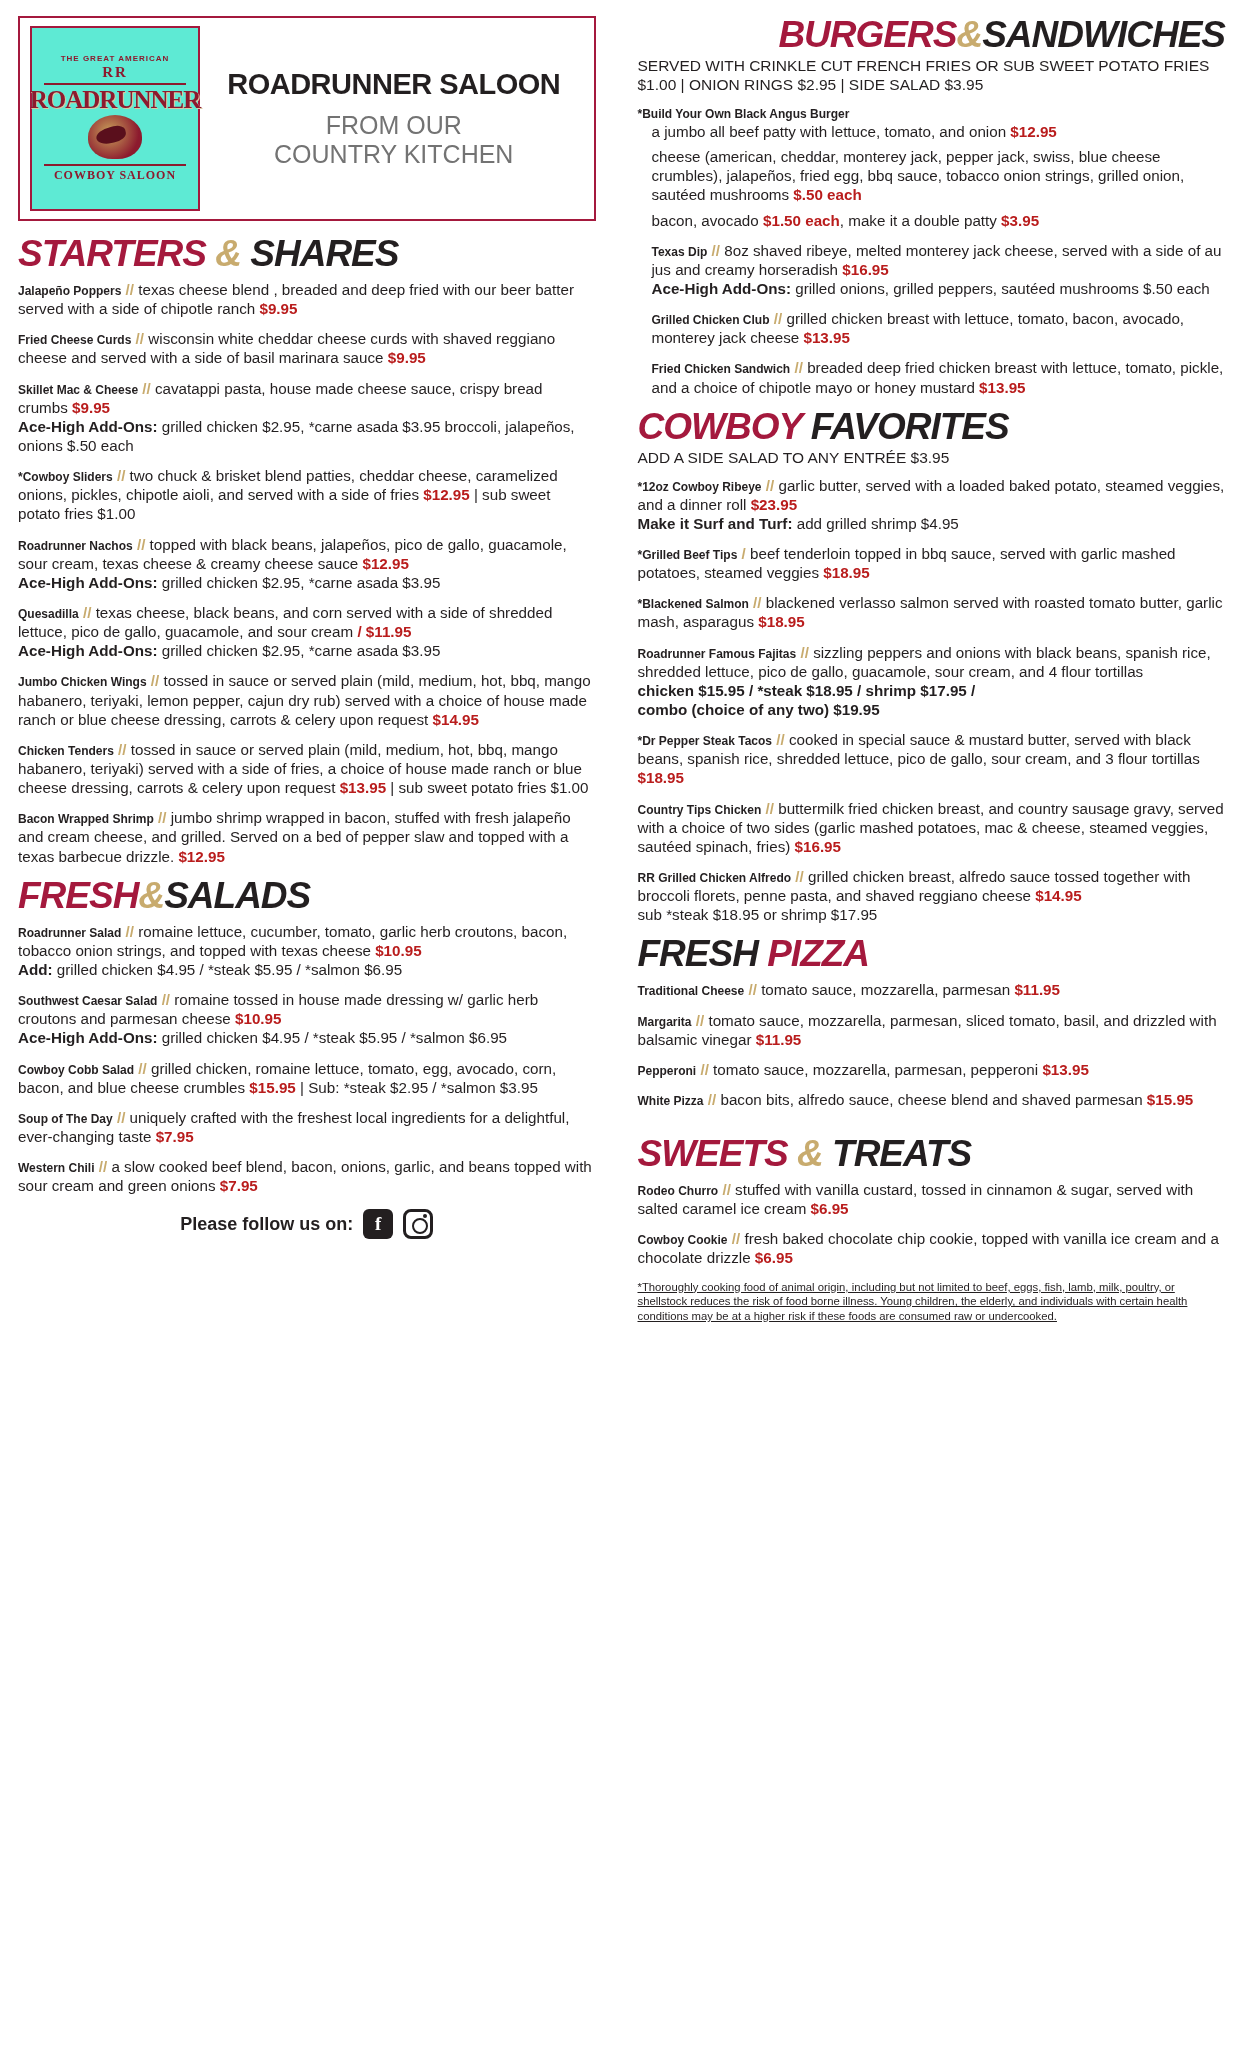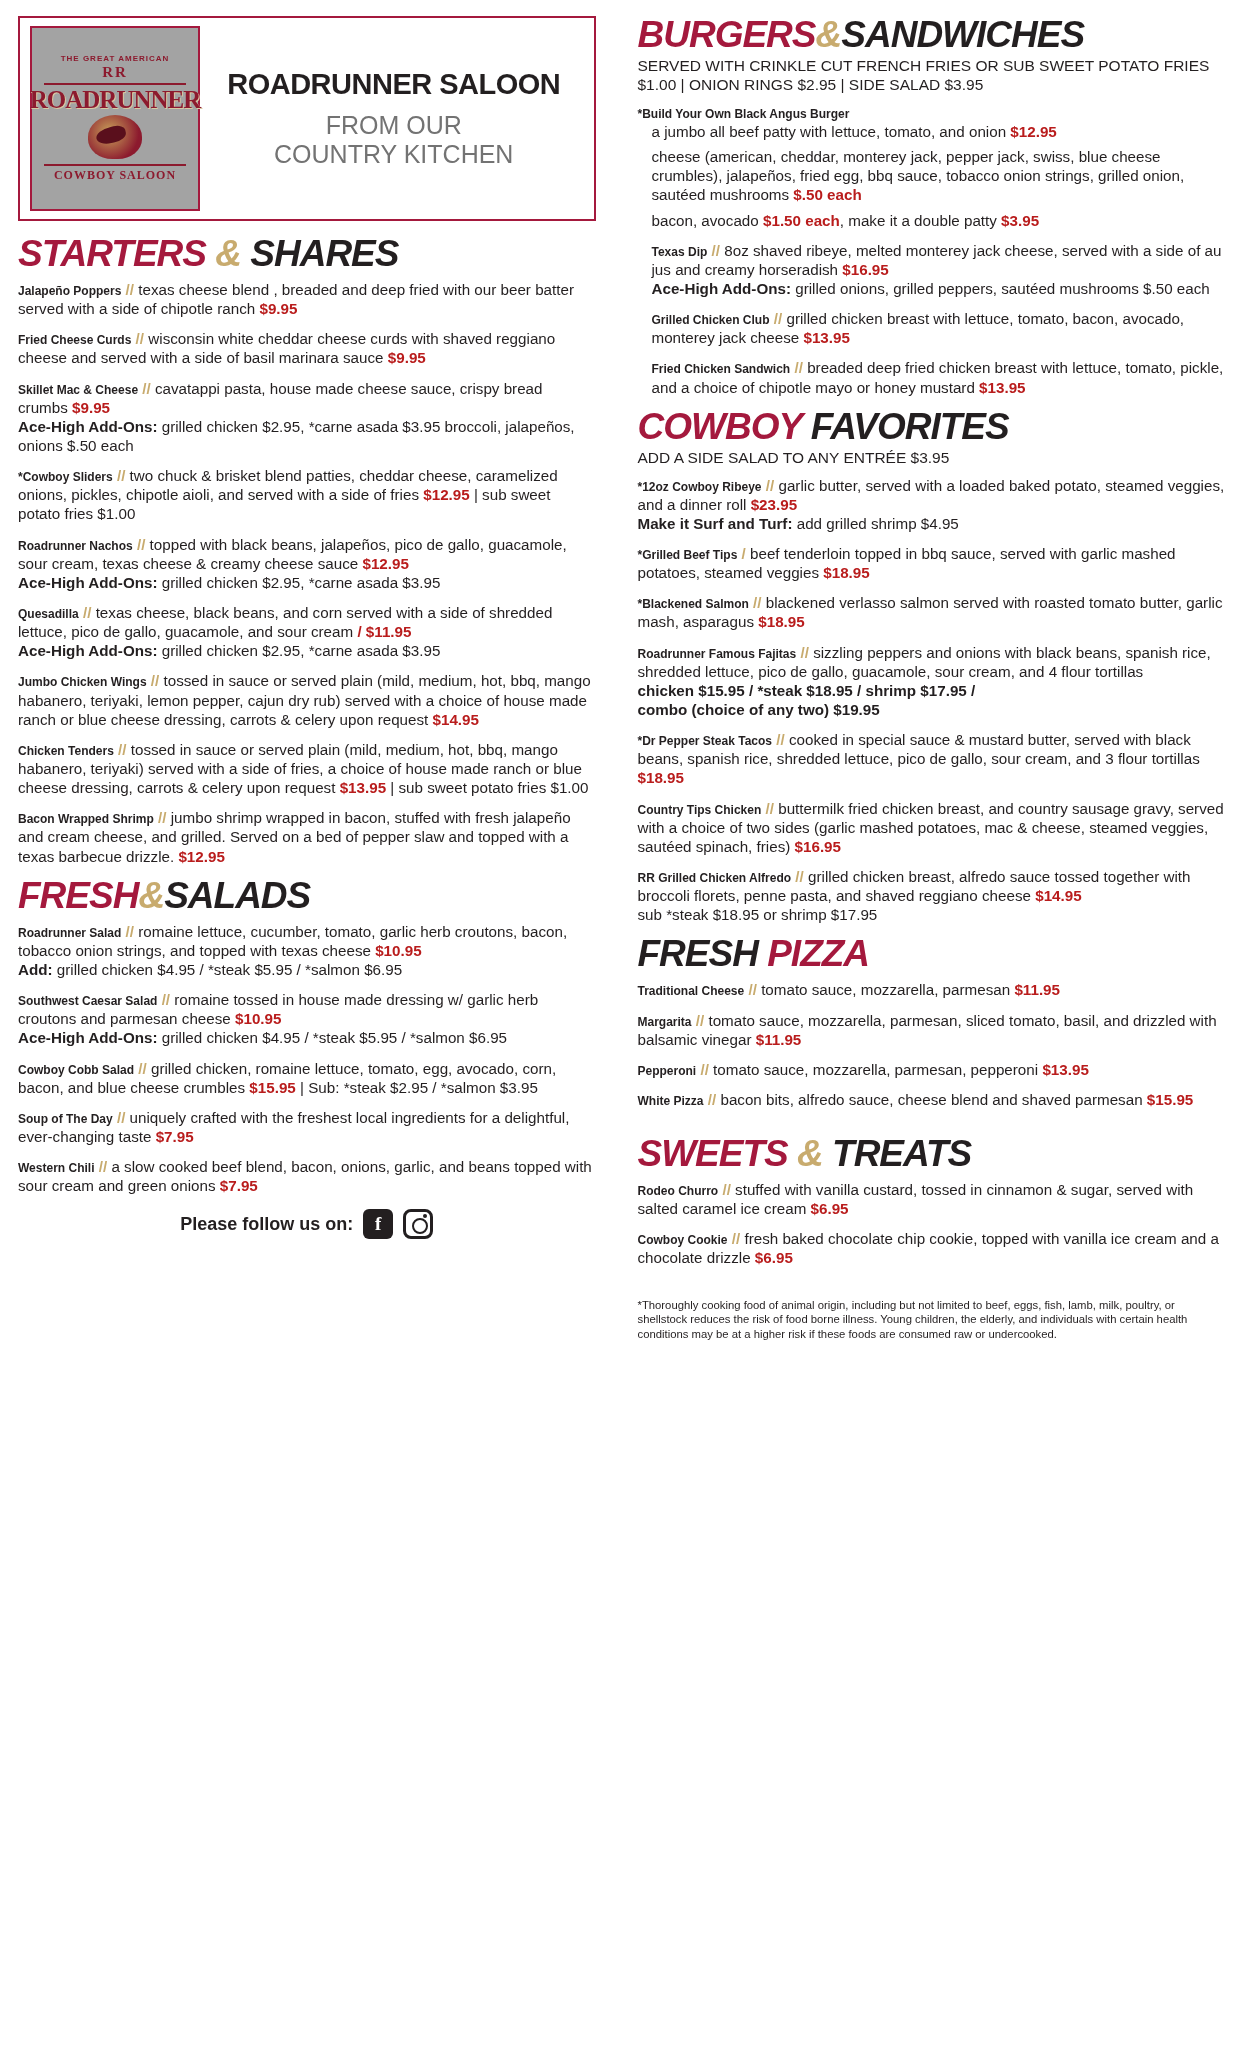--- a/index.html
+++ b/index.html
@@ -30,21 +30,21 @@
     height: 205px;
     display: flex;
     align-items: center;
     padding: 8px 10px;
     margin-bottom: 14px;
   }
   .logo {
     width: 170px;
     height: 185px;
     border: 2px solid #a4193d;
-    background: #a3a3a3;
+    background: #5eead4;
     display: flex;
     flex-direction: column;
     align-items: center;
     justify-content: center;
     position: relative;
     flex: none;
   }
   .logo .rr-top {
     font-size: 8px;
     letter-spacing: 1px;
@@ -354,21 +354,21 @@
     <div class="follow">
       <span class="follow-label">Please follow us on:</span>
       <span class="sq-icon">f</span>
       <span class="ig-icon"></span>
     </div>
 
   </div>
 
   <div class="col col-right">
 
-    <div class="section-head" style="margin-top:0;">
+    <div class="section-head" style="margin-top:0;text-align:right;">
       <span class="c-red">BURGERS</span><span class="c-amp">&amp;</span><span class="c-dark">SANDWICHES</span>
     </div>
     <div class="section-sub">SERVED WITH CRINKLE CUT FRENCH FRIES OR SUB SWEET POTATO FRIES $1.00 | ONION RINGS $2.95 | SIDE SALAD $3.95</div>
 
     <div class="item">
       <div><span class="nm">*Build Your Own Black Angus Burger</span></div>
       <div class="indent">
         <span>a jumbo all beef patty with lettuce, tomato, and onion</span>
         <span class="price">$12.95</span>
       </div>
@@ -511,17 +511,17 @@
       <span>stuffed with vanilla custard, tossed in cinnamon &amp; sugar, served with salted caramel ice cream</span>
       <span class="price">$6.95</span>
     </div>
     <div class="item">
       <span class="nm">Cowboy Cookie</span>
       <span class="sep">//</span>
       <span>fresh baked chocolate chip cookie, topped with vanilla ice cream and a chocolate drizzle</span>
       <span class="price">$6.95</span>
     </div>
 
-    <div class="tiny-note" style="margin-top:30px;">*Thoroughly cooking food of animal origin, including but not limited to beef, eggs, fish, lamb, milk, poultry, or shellstock reduces the risk of food borne illness. Young children, the elderly, and individuals with certain health conditions may be at a higher risk if these foods are consumed raw or undercooked.</div>
+    <div class="tiny-note" style="margin-top:12px;text-decoration:underline;">*Thoroughly cooking food of animal origin, including but not limited to beef, eggs, fish, lamb, milk, poultry, or shellstock reduces the risk of food borne illness. Young children, the elderly, and individuals with certain health conditions may be at a higher risk if these foods are consumed raw or undercooked.</div>
 
   </div>
 
 </div>
 
 </body></html>

